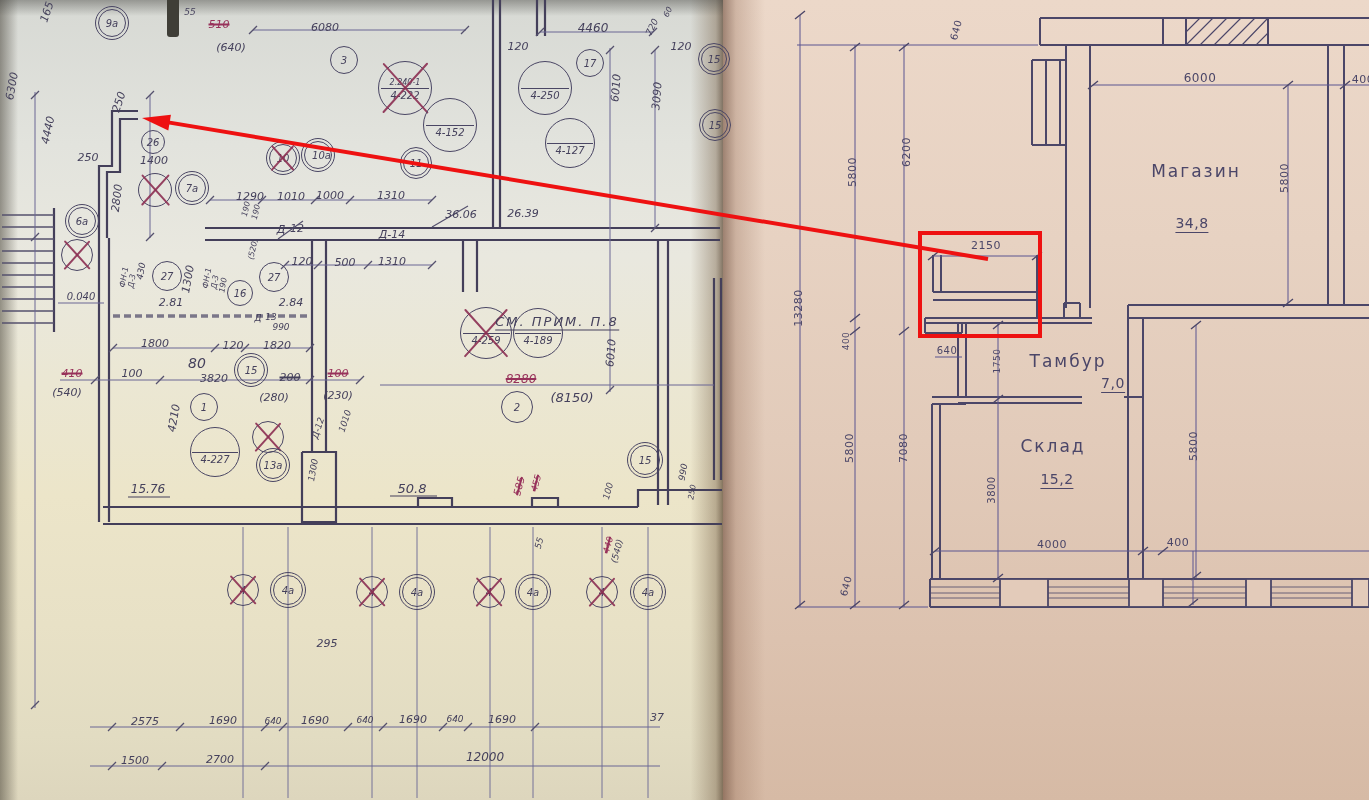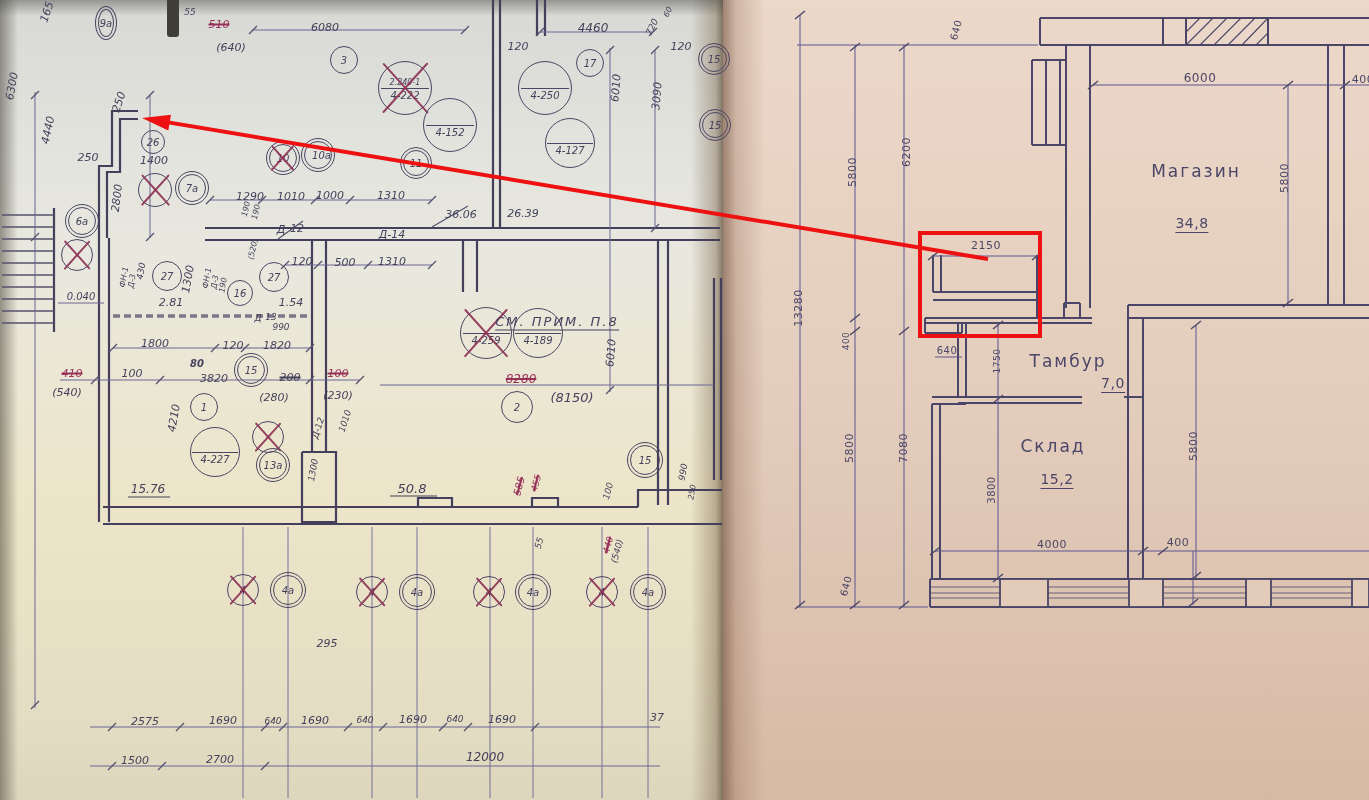--- a/index.html
+++ b/index.html
@@ -87,21 +87,21 @@
     </g>
     <g stroke="#5b5590" stroke-width="1" fill="none">
       <path d="M800,15 V607 M855,45 V607 M904,45 V607 M797,45 H1038 M797,607 H928 M933,256 H1037 M998,323 V580 M1196,325 V578 M935,551 H1369 M1193,551 V605 M1093,85 H1369 M1288,85 V303 M935,357 H962"></path>
     </g>
     <g stroke="#4b4668" stroke-width="1.4" fill="none">
       <path d="M795,19 L805,11 M795,609 L805,601 M850,51 L860,43 M850,322 L860,314 M850,335 L860,327 M850,609 L860,601 M899,51 L909,43 M899,335 L909,327 M899,609 L909,601 M928,260 L938,252 M1032,260 L1042,252 M993,329 L1003,321 M993,403 L1003,395 M993,582 L1003,574 M1191,329 L1201,321 M1191,580 L1201,572 M1138,555 L1148,547 M1158,555 L1168,547 M1088,89 L1098,81 M1283,89 L1293,81 M1340,89 L1350,81 M1283,307 L1293,299 M1188,607 L1198,599 M930,555 L940,547"></path>
     </g>
   </svg>
 
   <div class="layer" id="left-circles">
-      <div class="circle double" style="left: 98px; top: 9px; width: 16px; height: 28px;">
+      <div class="circle double" style="left: 98px; top: 9px; width: 28px; height: 28px;">
         <span class="only">9а</span>
       </div>
       <div class="circle" style="left: 330px; top: 46px; width: 28px; height: 28px;">
         <span class="only">3</span>
       </div>
       <div class="circle" style="left: 576px; top: 49px; width: 28px; height: 28px;">
         <span class="only">17</span>
       </div>
       <div class="circle double" style="left: 701px; top: 46px; width: 26px; height: 26px;">
         <span class="only">15</span>
@@ -257,31 +257,31 @@
       <span class="lbl" style="left: 253px; top: 249px; font-size: 8px; transform: translate(-50%, -50%) rotate(-78deg);">(520)</span>
       <span class="lbl" style="left: 302px; top: 261px; transform: translate(-50%, -50%) rotate(0deg);">120</span>
       <span class="lbl" style="left: 345px; top: 262px; transform: translate(-50%, -50%) rotate(0deg);">500</span>
       <span class="lbl" style="left: 392px; top: 261px; transform: translate(-50%, -50%) rotate(0deg);">1310</span>
       <span class="lbl" style="left: 81px; top: 296px; font-size: 10px; transform: translate(-50%, -50%) rotate(0deg);">0.040</span>
       <span class="lbl" style="left: 124px; top: 277px; font-size: 8px; transform: translate(-50%, -50%) rotate(-80deg);">ФН-1</span>
       <span class="lbl" style="left: 132px; top: 281px; font-size: 8px; transform: translate(-50%, -50%) rotate(-80deg);">Д-3</span>
       <span class="lbl" style="left: 141px; top: 271px; font-size: 9px; transform: translate(-50%, -50%) rotate(-80deg);">430</span>
       <span class="lbl" style="left: 188px; top: 279px; transform: translate(-50%, -50%) rotate(-80deg);">1300</span>
       <span class="lbl" style="left: 171px; top: 302px; transform: translate(-50%, -50%) rotate(0deg);">2.81</span>
-      <span class="lbl" style="left: 291px; top: 302px; transform: translate(-50%, -50%) rotate(0deg);">1.54</span>
+      <span class="lbl" style="left: 291px; top: 302px; transform: translate(-50%, -50%) rotate(0deg);">2.84</span>
       <span class="lbl" style="left: 207px; top: 278px; font-size: 8px; transform: translate(-50%, -50%) rotate(-80deg);">ФН-1</span>
       <span class="lbl" style="left: 215px; top: 282px; font-size: 8px; transform: translate(-50%, -50%) rotate(-80deg);">Д-3</span>
       <span class="lbl" style="left: 223px; top: 285px; font-size: 8px; transform: translate(-50%, -50%) rotate(-80deg);">190</span>
       <span class="lbl" style="left: 258px; top: 318px; font-size: 9px; transform: translate(-50%, -50%) rotate(0deg);">Д</span>
       <span class="lbl" style="left: 271px; top: 317px; font-size: 9px; transform: translate(-50%, -50%) rotate(0deg);">13</span>
       <span class="lbl" style="left: 281px; top: 327px; font-size: 9px; transform: translate(-50%, -50%) rotate(0deg);">990</span>
       <span class="lbl" style="left: 155px; top: 343px; transform: translate(-50%, -50%) rotate(0deg);">1800</span>
       <span class="lbl" style="left: 233px; top: 345px; transform: translate(-50%, -50%) rotate(0deg);">120</span>
       <span class="lbl" style="left: 277px; top: 345px; transform: translate(-50%, -50%) rotate(0deg);">1820</span>
-      <span class="lbl" style="left: 197px; top: 363px; font-size: 10px; transform: translate(-50%, -50%) rotate(0deg); font-weight: bold;">80</span>
+      <span class="lbl" style="left: 197px; top: 363px; font-size: 14px; transform: translate(-50%, -50%) rotate(0deg);">80</span>
       <span class="lbl" style="left: 214px; top: 378px; transform: translate(-50%, -50%) rotate(0deg);">3820</span>
       <span class="lbl red strike" style="left: 72px; top: 373px; transform: translate(-50%, -50%) rotate(0deg);">410</span>
       <span class="lbl" style="left: 67px; top: 392px; transform: translate(-50%, -50%) rotate(0deg);">(540)</span>
       <span class="lbl" style="left: 132px; top: 373px; transform: translate(-50%, -50%) rotate(0deg);">100</span>
       <span class="lbl strike" style="left: 290px; top: 377px; transform: translate(-50%, -50%) rotate(0deg);">200</span>
       <span class="lbl red strike" style="left: 338px; top: 373px; transform: translate(-50%, -50%) rotate(0deg);">100</span>
       <span class="lbl" style="left: 274px; top: 397px; transform: translate(-50%, -50%) rotate(0deg);">(280)</span>
       <span class="lbl" style="left: 338px; top: 395px; transform: translate(-50%, -50%) rotate(0deg);">(230)</span>
       <span class="lbl" style="left: 174px; top: 418px; transform: translate(-50%, -50%) rotate(-80deg);">4210</span>
       <span class="lbl" style="left: 318px; top: 428px; font-size: 9px; transform: translate(-50%, -50%) rotate(-72deg);">Д-12</span>

